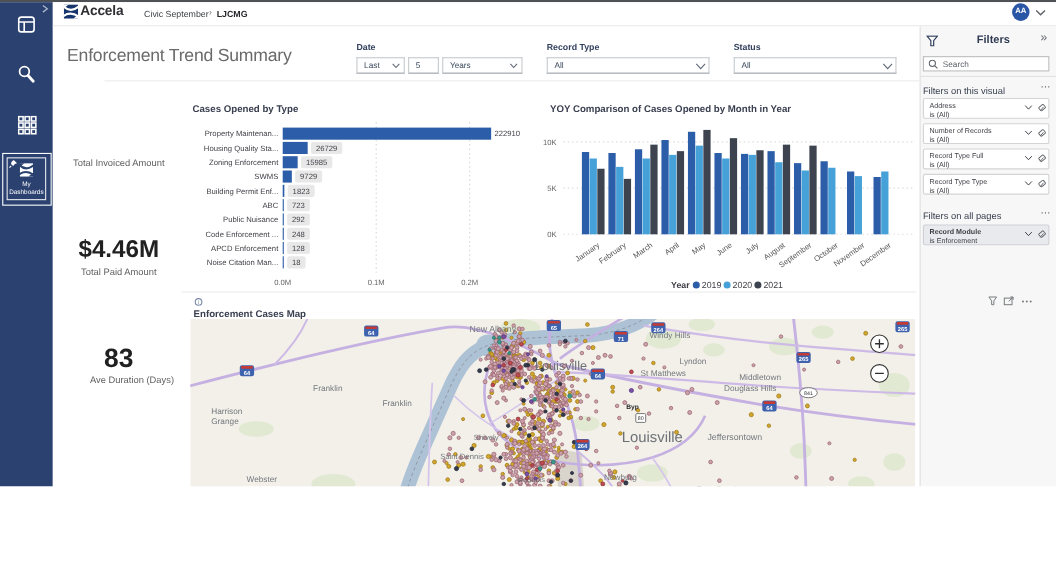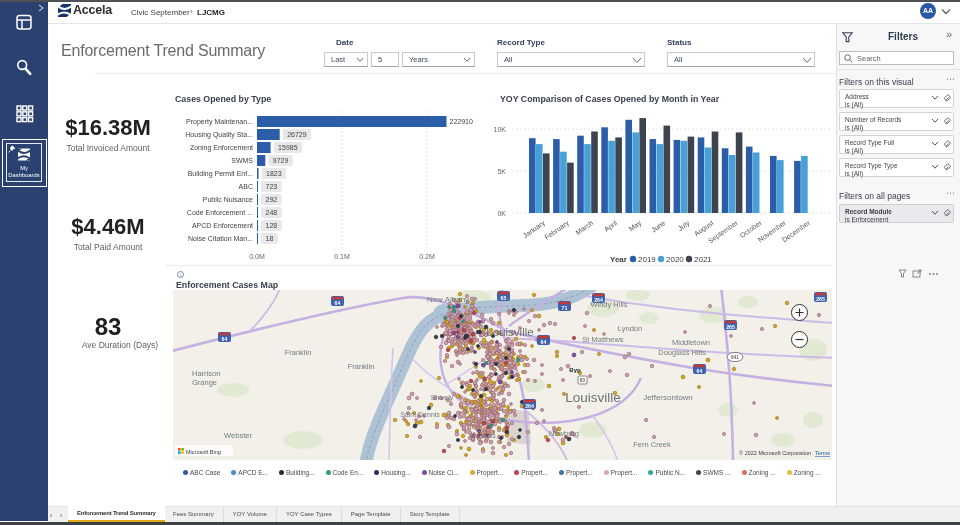--- a/index.html
+++ b/index.html
@@ -1,19 +1,19 @@
 <!DOCTYPE html>
 <html><head>
 <meta charset="utf-8">
 <style>
 * { margin:0; padding:0; box-sizing:border-box; }
 html,body { width:960px; height:525px; overflow:hidden; background:#fff;
   font-family:"Liberation Sans", sans-serif; }
 .abs { position:absolute; }
-#stage { position:relative; width:960px; height:525px; overflow:hidden; }
+#stage { position:relative; width:960px; height:442px; overflow:hidden; }
 #topstrip { left:0; top:0; width:960px; height:2px; background:#4f5255; }
 #sidebar { left:0; top:2px; width:48px; height:519px; background:#2b4170; }
 #topbar { left:48px; top:2px; width:912px; height:22px; background:#fff; border-bottom:1px solid #e4e4e4; }
 #report { left:48px; top:24px; width:788px; height:482px; background:#fff; }
 #fpane { left:836px; top:24px; width:124px; height:482px; background:#f7f7f7; border-left:1px solid #e0e0e0; }
 #tabbar { left:48px; top:506px; width:912px; height:16px; background:#f0f0ef; border-top:1px solid #e2e2e2; }
 #botstrip { left:0; top:522px; width:960px; height:3px; background:#3e4144; }
 .navtxt { font-size:8px; color:#3c4043; }
 .ttl { font-size:16px; color:#6a6a6a; letter-spacing:-0.2px; }
 .slab { font-size:8px; font-weight:bold; color:#32405e; }
@@ -93,21 +93,21 @@
   <div class="abs navtxt" style="left:190px;top:7px;color:#70757a;">›</div>
   <div class="abs navtxt" style="left:197px;top:8px;font-weight:bold;color:#26262b;">LJCMG</div>
   <div class="abs" style="left:920px;top:3px;width:16px;height:16px;border-radius:50%;background:#2a57a5;color:#fff;font-size:7px;font-weight:bold;text-align:center;line-height:16px;">AA</div>
   <svg class="abs" style="left:941px;top:8px" width="10" height="8" viewBox="0 0 10 8">
     <path d="M1,1.5 L5,5.5 L9,1.5" fill="none" stroke="#5f6368" stroke-width="1.3"></path>
   </svg>
 
   <div class="abs ttl" style="left:61px;top:42px;">Enforcement Trend Summary</div>
   <div class="abs" style="left:95px;top:73px;width:741px;height:1px;background:#ebebeb;"></div>
 
-  <div class="abs slab" style="left:336px;top:38px;">Date</div>
+  <div class="abs slab" style="left:324px;top:38px;">Date</div>
   <div class="abs sbox" style="left:324px;top:52px;width:44px;height:15px;line-height:14px;padding-left:6px;">Last</div>
   <svg class="abs" style="left:356px;top:57px" width="8" height="6" viewBox="0 0 8 6">
       <path d="M1,1 L4,4.4 L7,1" fill="none" stroke="#5f6a7a" stroke-width="1"></path>
     </svg>
   <div class="abs sbox" style="left:371px;top:52px;width:28px;height:15px;line-height:14px;padding-left:6px;">5</div>
   <div class="abs sbox" style="left:402px;top:52px;width:73px;height:15px;line-height:14px;padding-left:6px;">Years</div>
   <svg class="abs" style="left:463px;top:57px" width="8" height="6" viewBox="0 0 8 6">
       <path d="M1,1 L4,4.4 L7,1" fill="none" stroke="#5f6a7a" stroke-width="1"></path>
     </svg>
 
@@ -116,21 +116,20 @@
   <svg class="abs" style="left:632px;top:57px" width="10" height="7" viewBox="0 0 10 7">
       <path d="M1,1 L5,5.4 L9,1" fill="none" stroke="#5f6a7a" stroke-width="1"></path>
     </svg>
 
   <div class="abs slab" style="left:667px;top:38px;">Status</div>
   <div class="abs sbox" style="left:667px;top:52px;width:148px;height:15px;line-height:14px;padding-left:6px;">All</div>
   <svg class="abs" style="left:802px;top:57px" width="10" height="7" viewBox="0 0 10 7">
       <path d="M1,1 L5,5.4 L9,1" fill="none" stroke="#5f6a7a" stroke-width="1"></path>
     </svg>
 
-  <div class="abs kpi" style="left:48px;top:115px;">$16.38M</div>
   <div class="abs kpilab" style="left:48px;top:143px;">Total Invoiced Amount</div>
   <div class="abs kpi" style="left:48px;top:214px;">$4.46M</div>
   <div class="abs kpilab" style="left:48px;top:242px;">Total Paid Amount</div>
   <div class="abs kpi" style="left:48px;top:313px;font-size:24px;">83</div>
   <div class="abs kpilab" style="left:48px;top:340px;padding-left:24px;">Ave Duration (Days)</div>
 
   <div class="abs ctitle" style="left:175px;top:94px;">Cases Opened by Type</div>
   <svg class="abs" style="left:160px;top:105px" width="315" height="160" viewBox="0 0 315 160">
     <line x1="182" y1="6" x2="182" y2="143" stroke="#d9d9d9" stroke-width="1" stroke-dasharray="1.5,2.5"></line>
 <line x1="267" y1="6" x2="267" y2="143" stroke="#d9d9d9" stroke-width="1" stroke-dasharray="1.5,2.5"></line>

